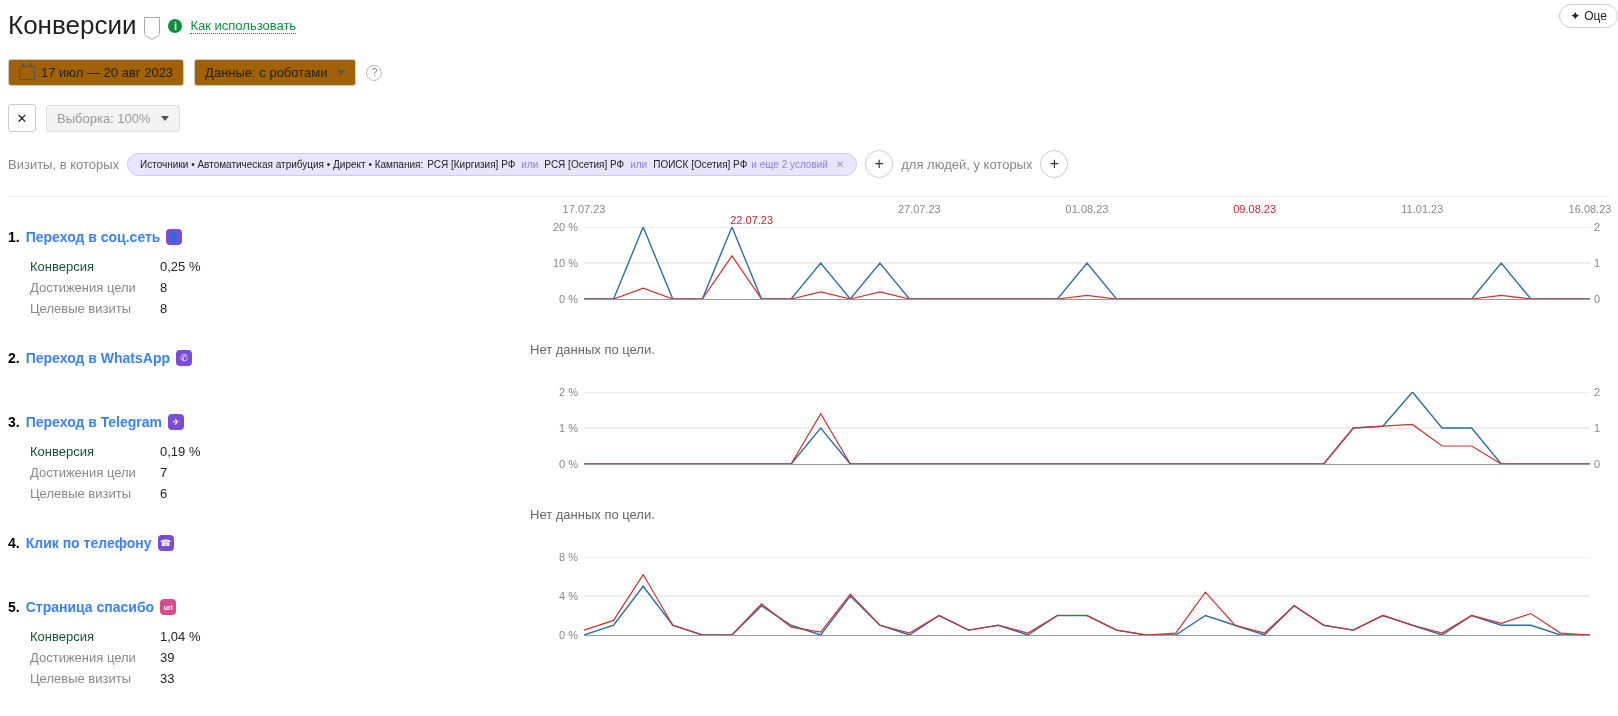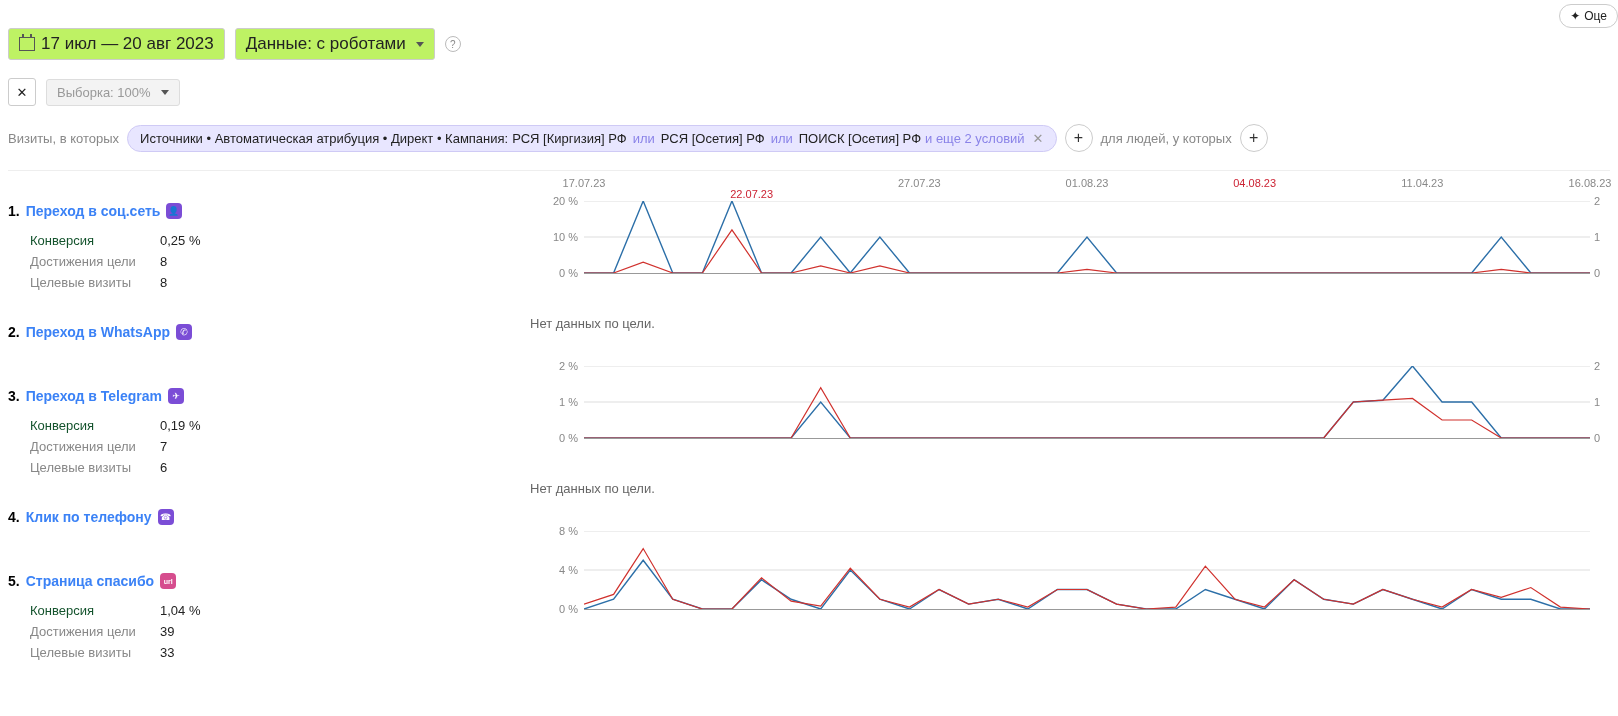--- a/index.html
+++ b/index.html
@@ -64,21 +64,21 @@
     border:1px solid #ccc;border-radius:3px;overflow:hidden;
   }
   .btn-group button{
     background:#fff;border:none;border-right:1px solid #ccc;
     padding:6px 12px;font-size:13px;cursor:pointer;
   }
   .btn-group button:last-child{border-right:none;}
   .dropdown{
     display:flex;align-items:center;gap:6px;
     border:1px solid #ccc;border-radius:3px;
-    padding:5px 10px;background:#bef264;cursor:pointer;font-size:17px;
+    padding:5px 10px;background:#a16207;cursor:pointer;font-size:13px;
   }
   .chev{
     width:0;height:0;border-left:4px solid transparent;
     border-right:4px solid transparent;border-top:5px solid #555;
     margin-left:4px;
   }
   .cal-icon{
     display:inline-block;width:14px;height:12px;
     border:1px solid #555;position:relative;
   }
@@ -115,21 +115,21 @@
   
   .filter-row{
     display:flex;align-items:center;gap:8px;
     margin-top:18px;padding-bottom:18px;
     font-size:13px;
   }
   .gray-label{color:#888;}
   .chip{
     background:#e8e6ff;border:1px solid #cfcaf5;border-radius:14px;
     padding:5px 12px;display:flex;align-items:flex-end;gap:4px;
-    font-size:13px;
+    font-size:10px;
   }
   .chip .or{color:#8a83e8;padding:0 2px;}
   .chip .more{color:#8a83e8;}
   .chip-x{color:#999;margin-left:4px;cursor:pointer;}
   .plus-btn{
     width:26px;height:26px;border:1px solid #ccc;border-radius:50%;
     background:#fff;display:flex;align-items:center;justify-content:center;
     cursor:pointer;font-size:16px;color:#333;
   }
   hr.sep{border:none;border-top:1px solid #eee;margin:0 0 0 0;}
@@ -203,20 +203,26 @@
 </head>
 <body>
 
 <div class="page relwrap">
 
   <div class="rate-btn">
     <span>✦</span>
     <span>Оце</span>
   </div>
 
+  <div class="header-row">
+    <span class="page-title">Конверсии</span>
+    <span class="bookmark-icon"></span>
+    <span class="info-icon">i</span>
+    <a href="#" class="how-to-link">Как использовать</a>
+  </div>
 
   <div class="toolbar-row">
     <div class="dropdown">
       <span class="cal-icon"></span>
       <span>17 июл — 20 авг 2023</span>
     </div>
     <div class="dropdown">
       <span>Данные: с роботами</span>
       <span class="chev"></span>
     </div>
@@ -339,22 +345,22 @@
             </div>
           </div>
         </div>
       </div>
     <div class="right-col">
       <div class="date-axis" id="date-axis">
           <span style="left: 0%;">17.07.23</span>
           <span class="wknd" style="left: 16.6667%; margin-top: 11px;">22.07.23</span>
           <span style="left: 33.3333%;">27.07.23</span>
           <span style="left: 50%;">01.08.23</span>
-          <span class="wknd" style="left: 66.6667%;">04.08.23</span>
-          <span style="left: 83.3333%;">11.04.23</span>
+          <span class="wknd" style="left: 66.6667%;">09.08.23</span>
+          <span style="left: 83.3333%;">11.01.23</span>
           <span style="left: 100%;">16.08.23</span>
         </div>
       <div id="charts-col">
           <div class="chart-block" style="height: 93px;">
             <div class="chart" style="height: 72px;">
               <div class="ylab-left" style="top: 72px;">0 %</div>
               <div class="ylab-left" style="top: 36px;">10 %</div>
               <div class="ylab-left" style="top: 0px;">20 %</div>
               <div class="ylab-right" style="top: 72px;">0</div>
               <div class="ylab-right" style="top: 36px;">1</div>

